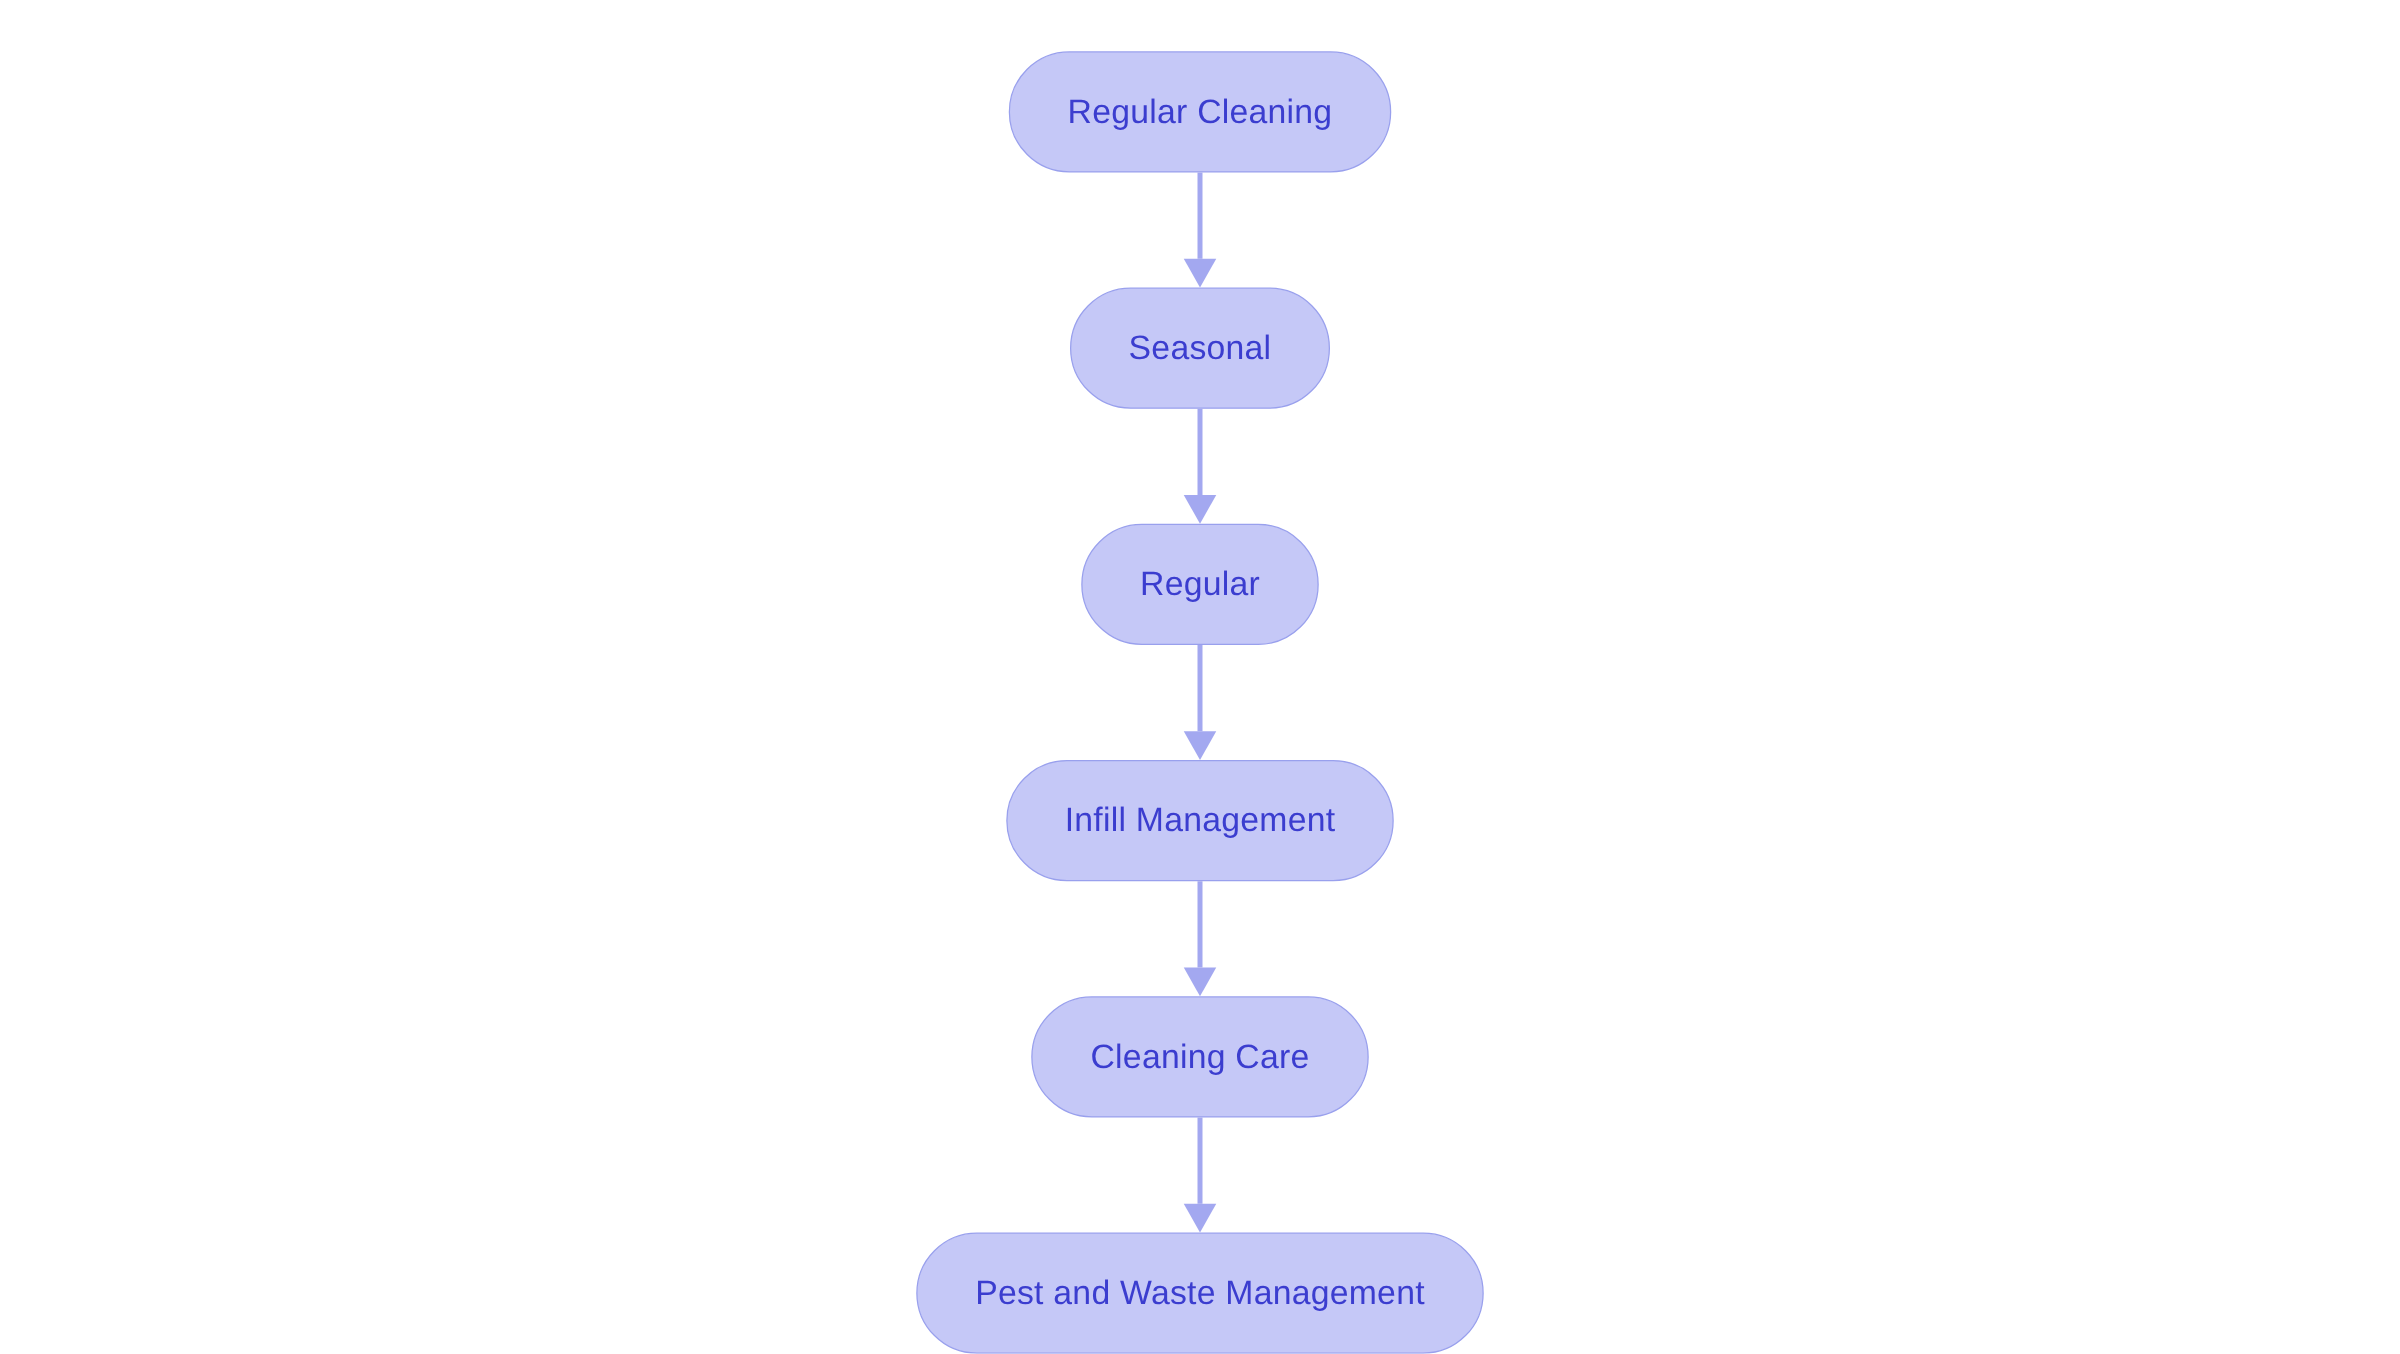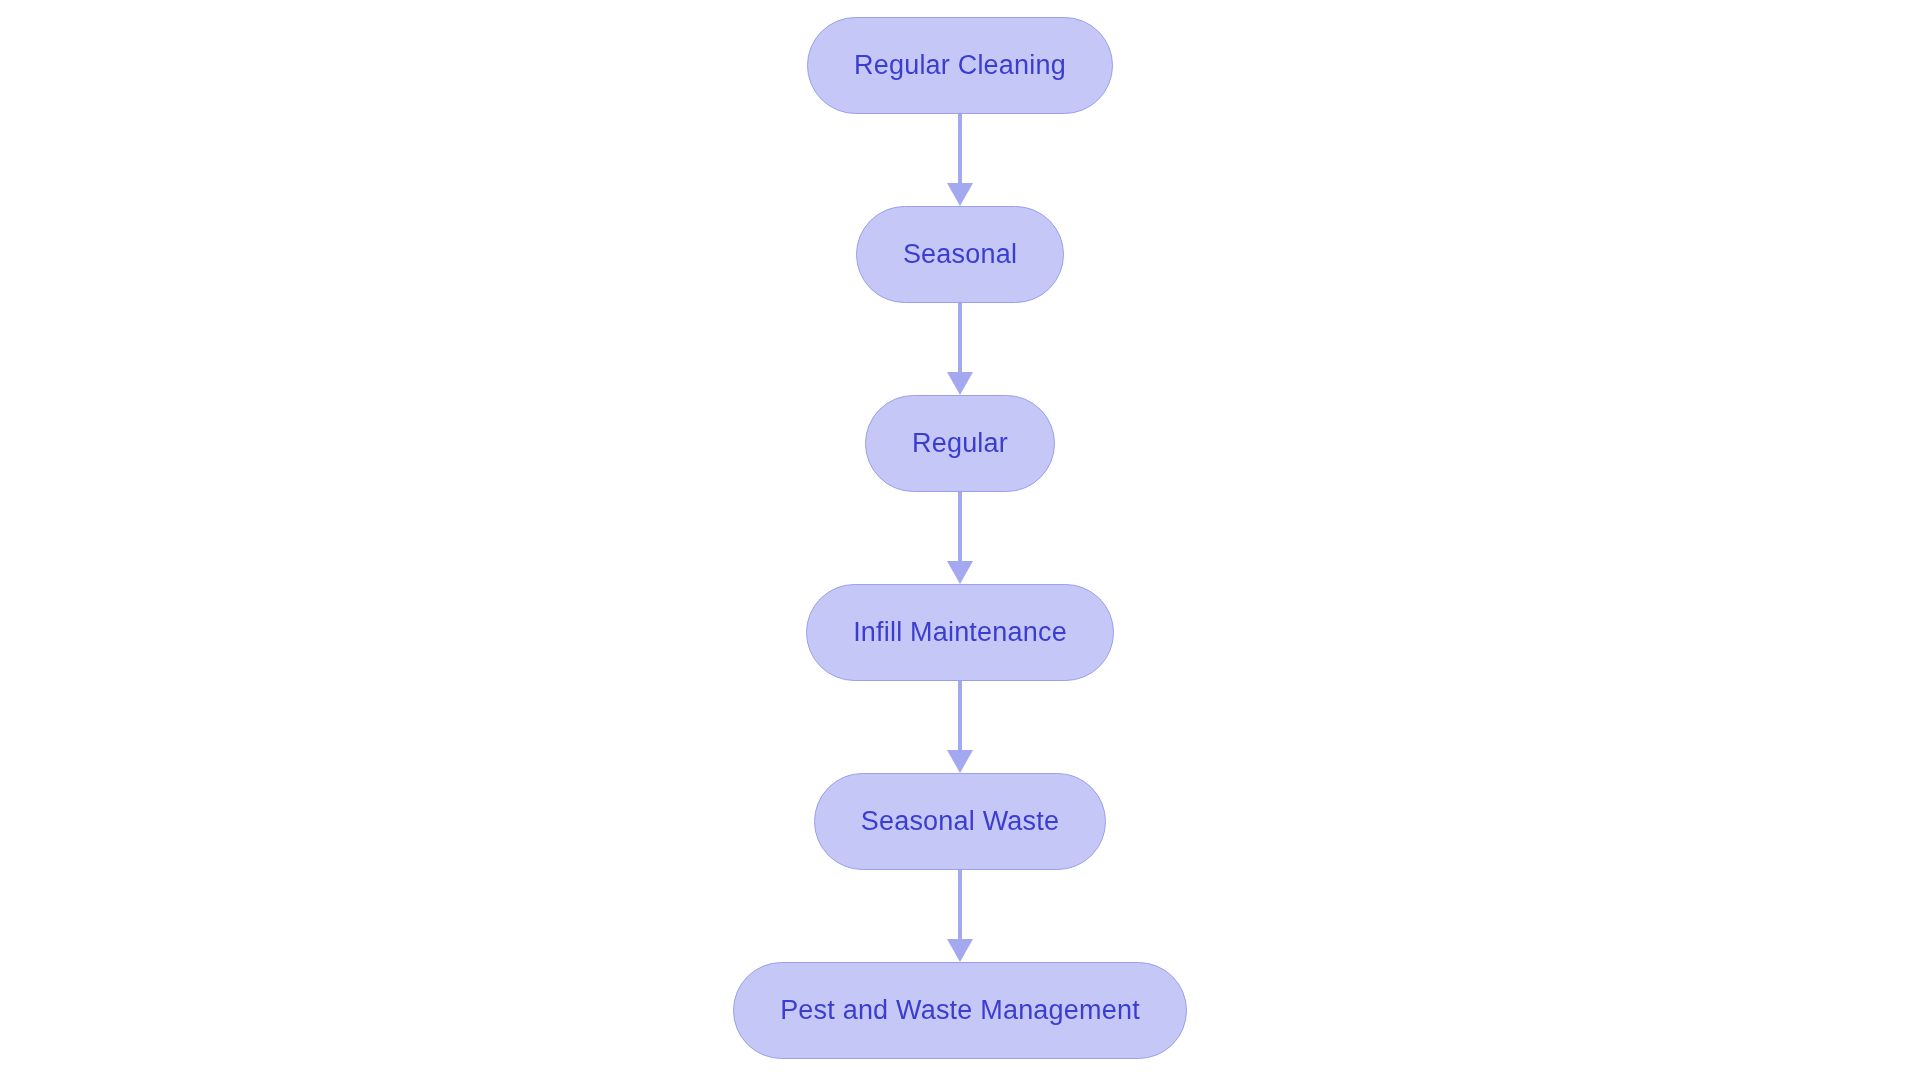--- a/index.html
+++ b/index.html
@@ -7,21 +7,21 @@
     --node-border:#99a0ed;
     --node-text:#3b3dcf;
     --arrow:#a3a8f0;
     --bg:#ffffff;
   }
   *{margin:0;padding:0;box-sizing:border-box;}
   html,body{width:1920px;height:1083px;background:var(--bg);overflow:hidden;}
   body{font-family:"Liberation Sans", sans-serif;}
   .canvas{
     width:1920px;height:1083px;
-    display:flex;justify-content:center;align-items:flex-start;
+    display:flex;justify-content:center;align-items:flex-end;
     background:var(--bg);
   }
   .flow{
     display:flex;flex-direction:column;align-items:center;
     padding-top:17px;
   }
   .pill{
     height:97px;
     padding:0 46px;
     min-width:150px;
@@ -70,28 +70,28 @@
         <div class="head"></div>
       </div>
       <div class="pill">
         <span>Regular</span>
       </div>
       <div class="connector">
         <div class="line"></div>
         <div class="head"></div>
       </div>
       <div class="pill">
-        <span>Infill Maintenance</span>
+        <span>Infill Management</span>
       </div>
       <div class="connector">
         <div class="line"></div>
         <div class="head"></div>
       </div>
       <div class="pill">
-        <span>Seasonal Waste</span>
+        <span>Cleaning Care</span>
       </div>
       <div class="connector">
         <div class="line"></div>
         <div class="head"></div>
       </div>
       <div class="pill">
         <span>Pest and Waste Management</span>
       </div>
     </div>
 </div>

